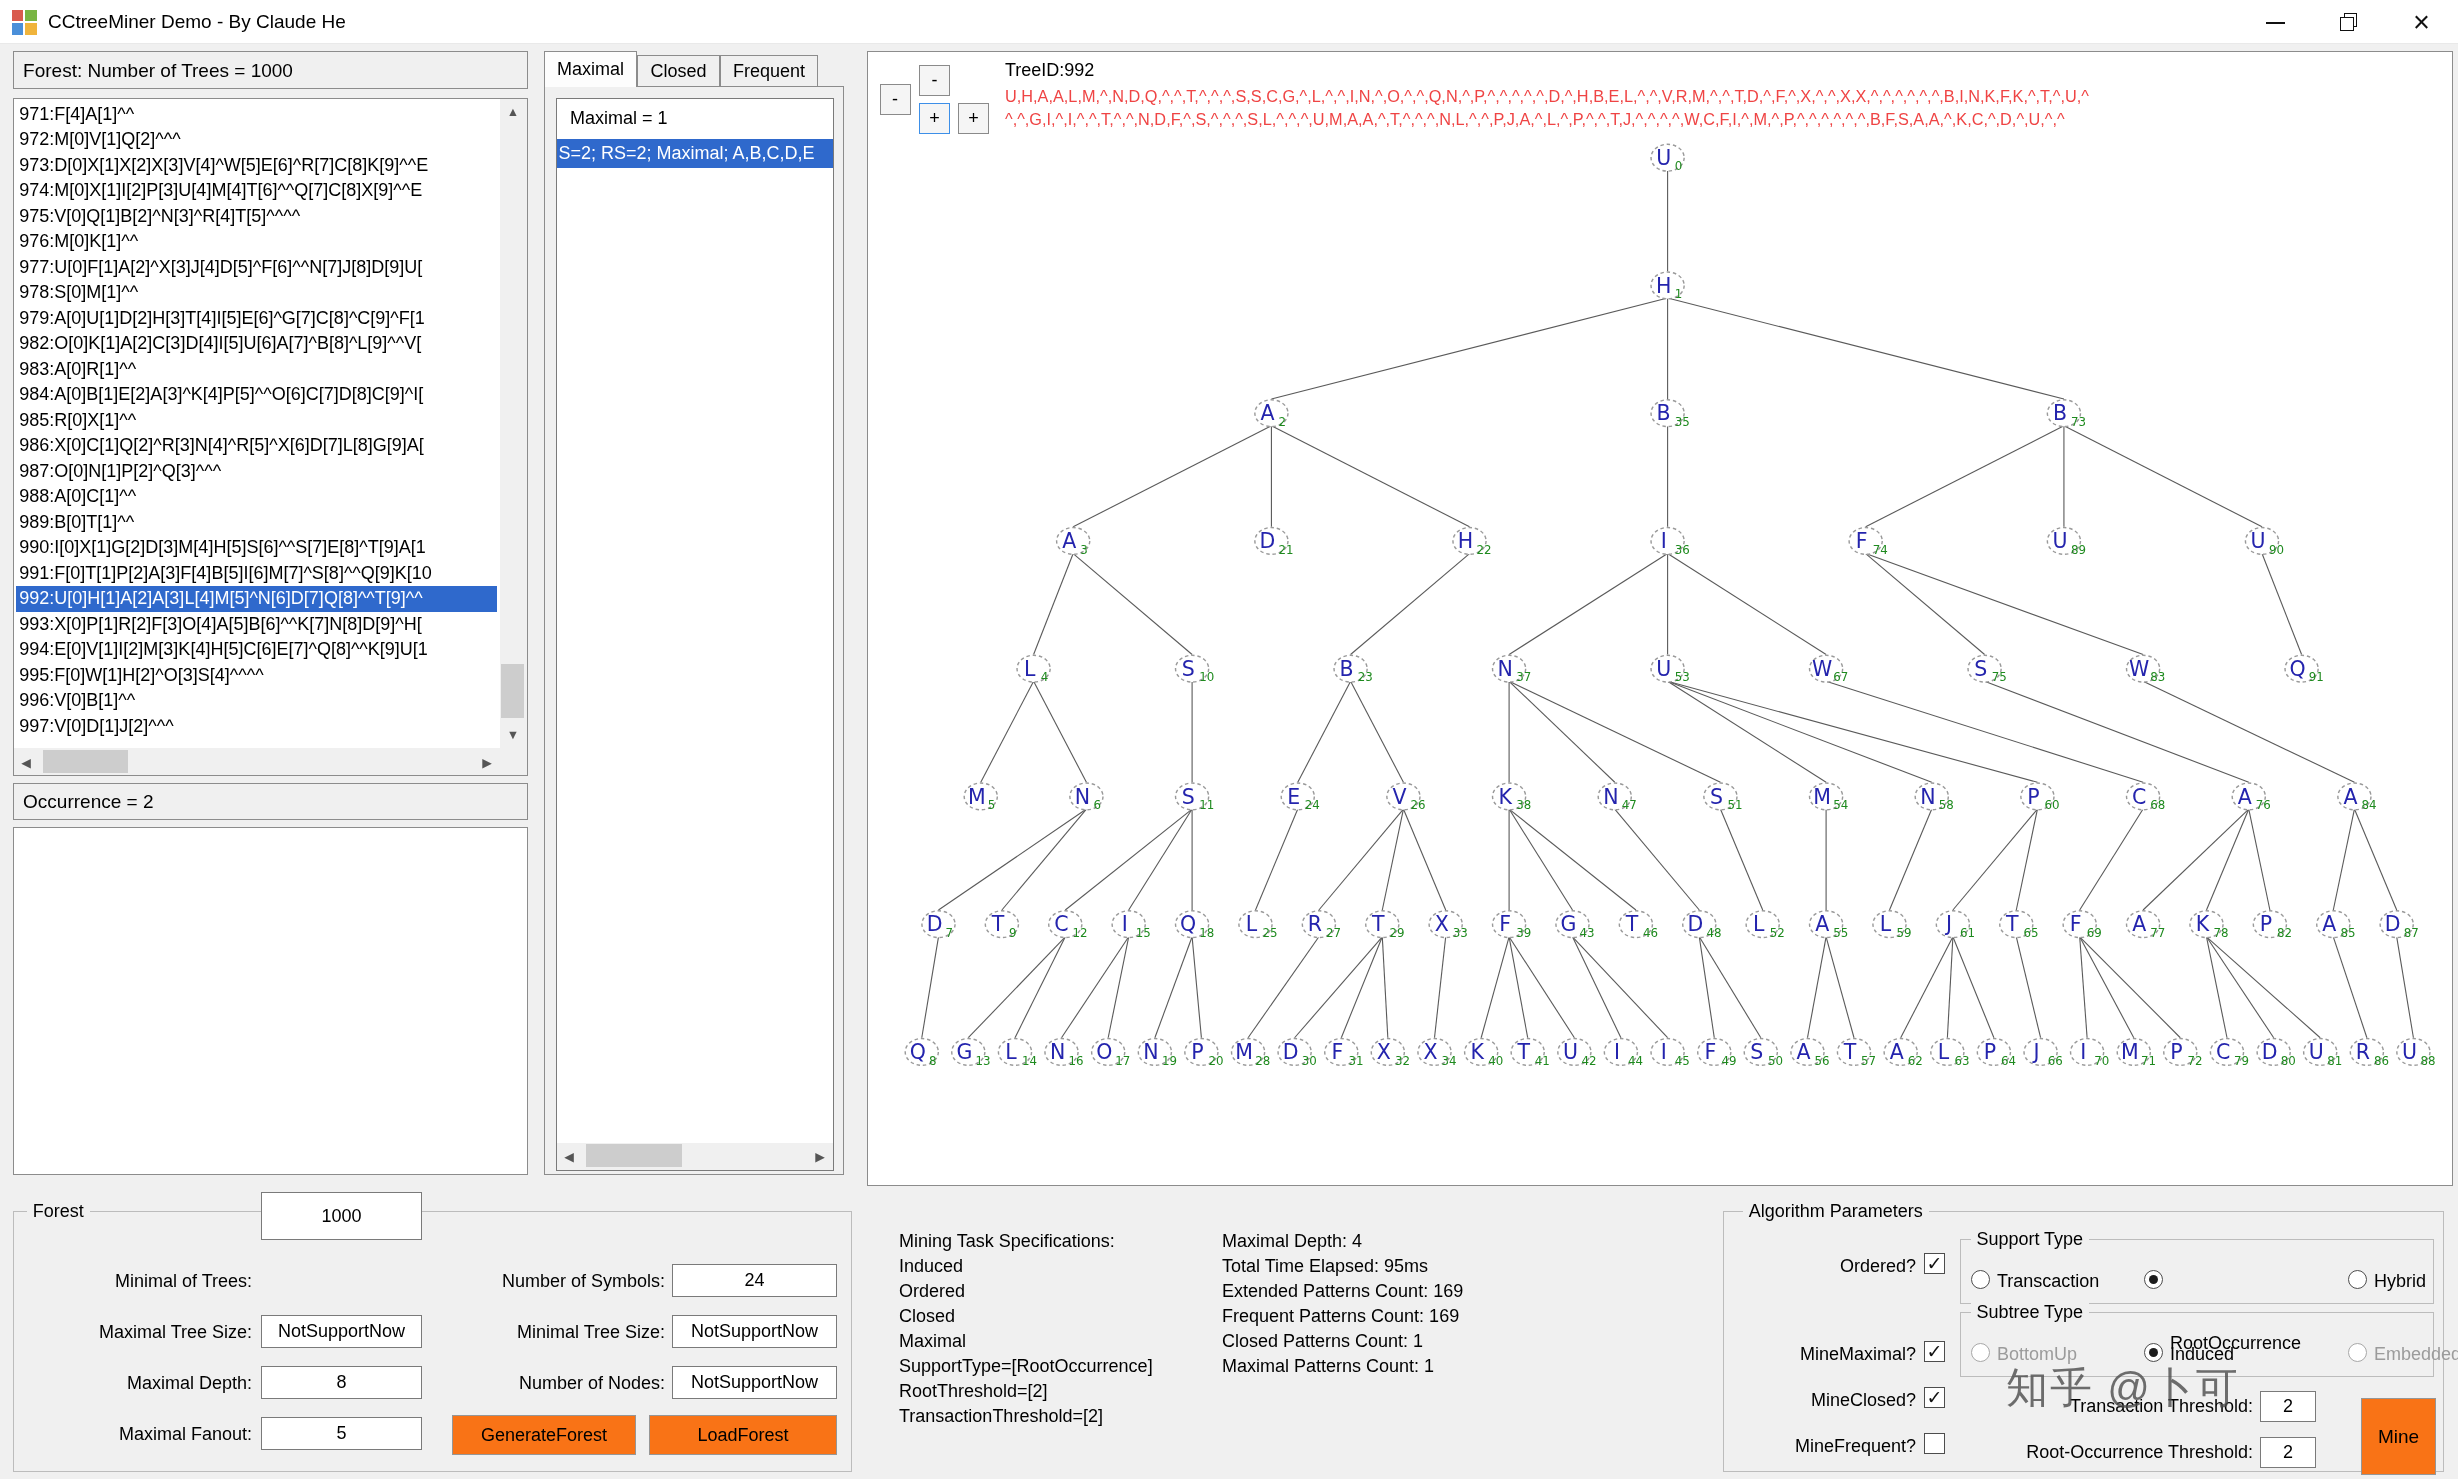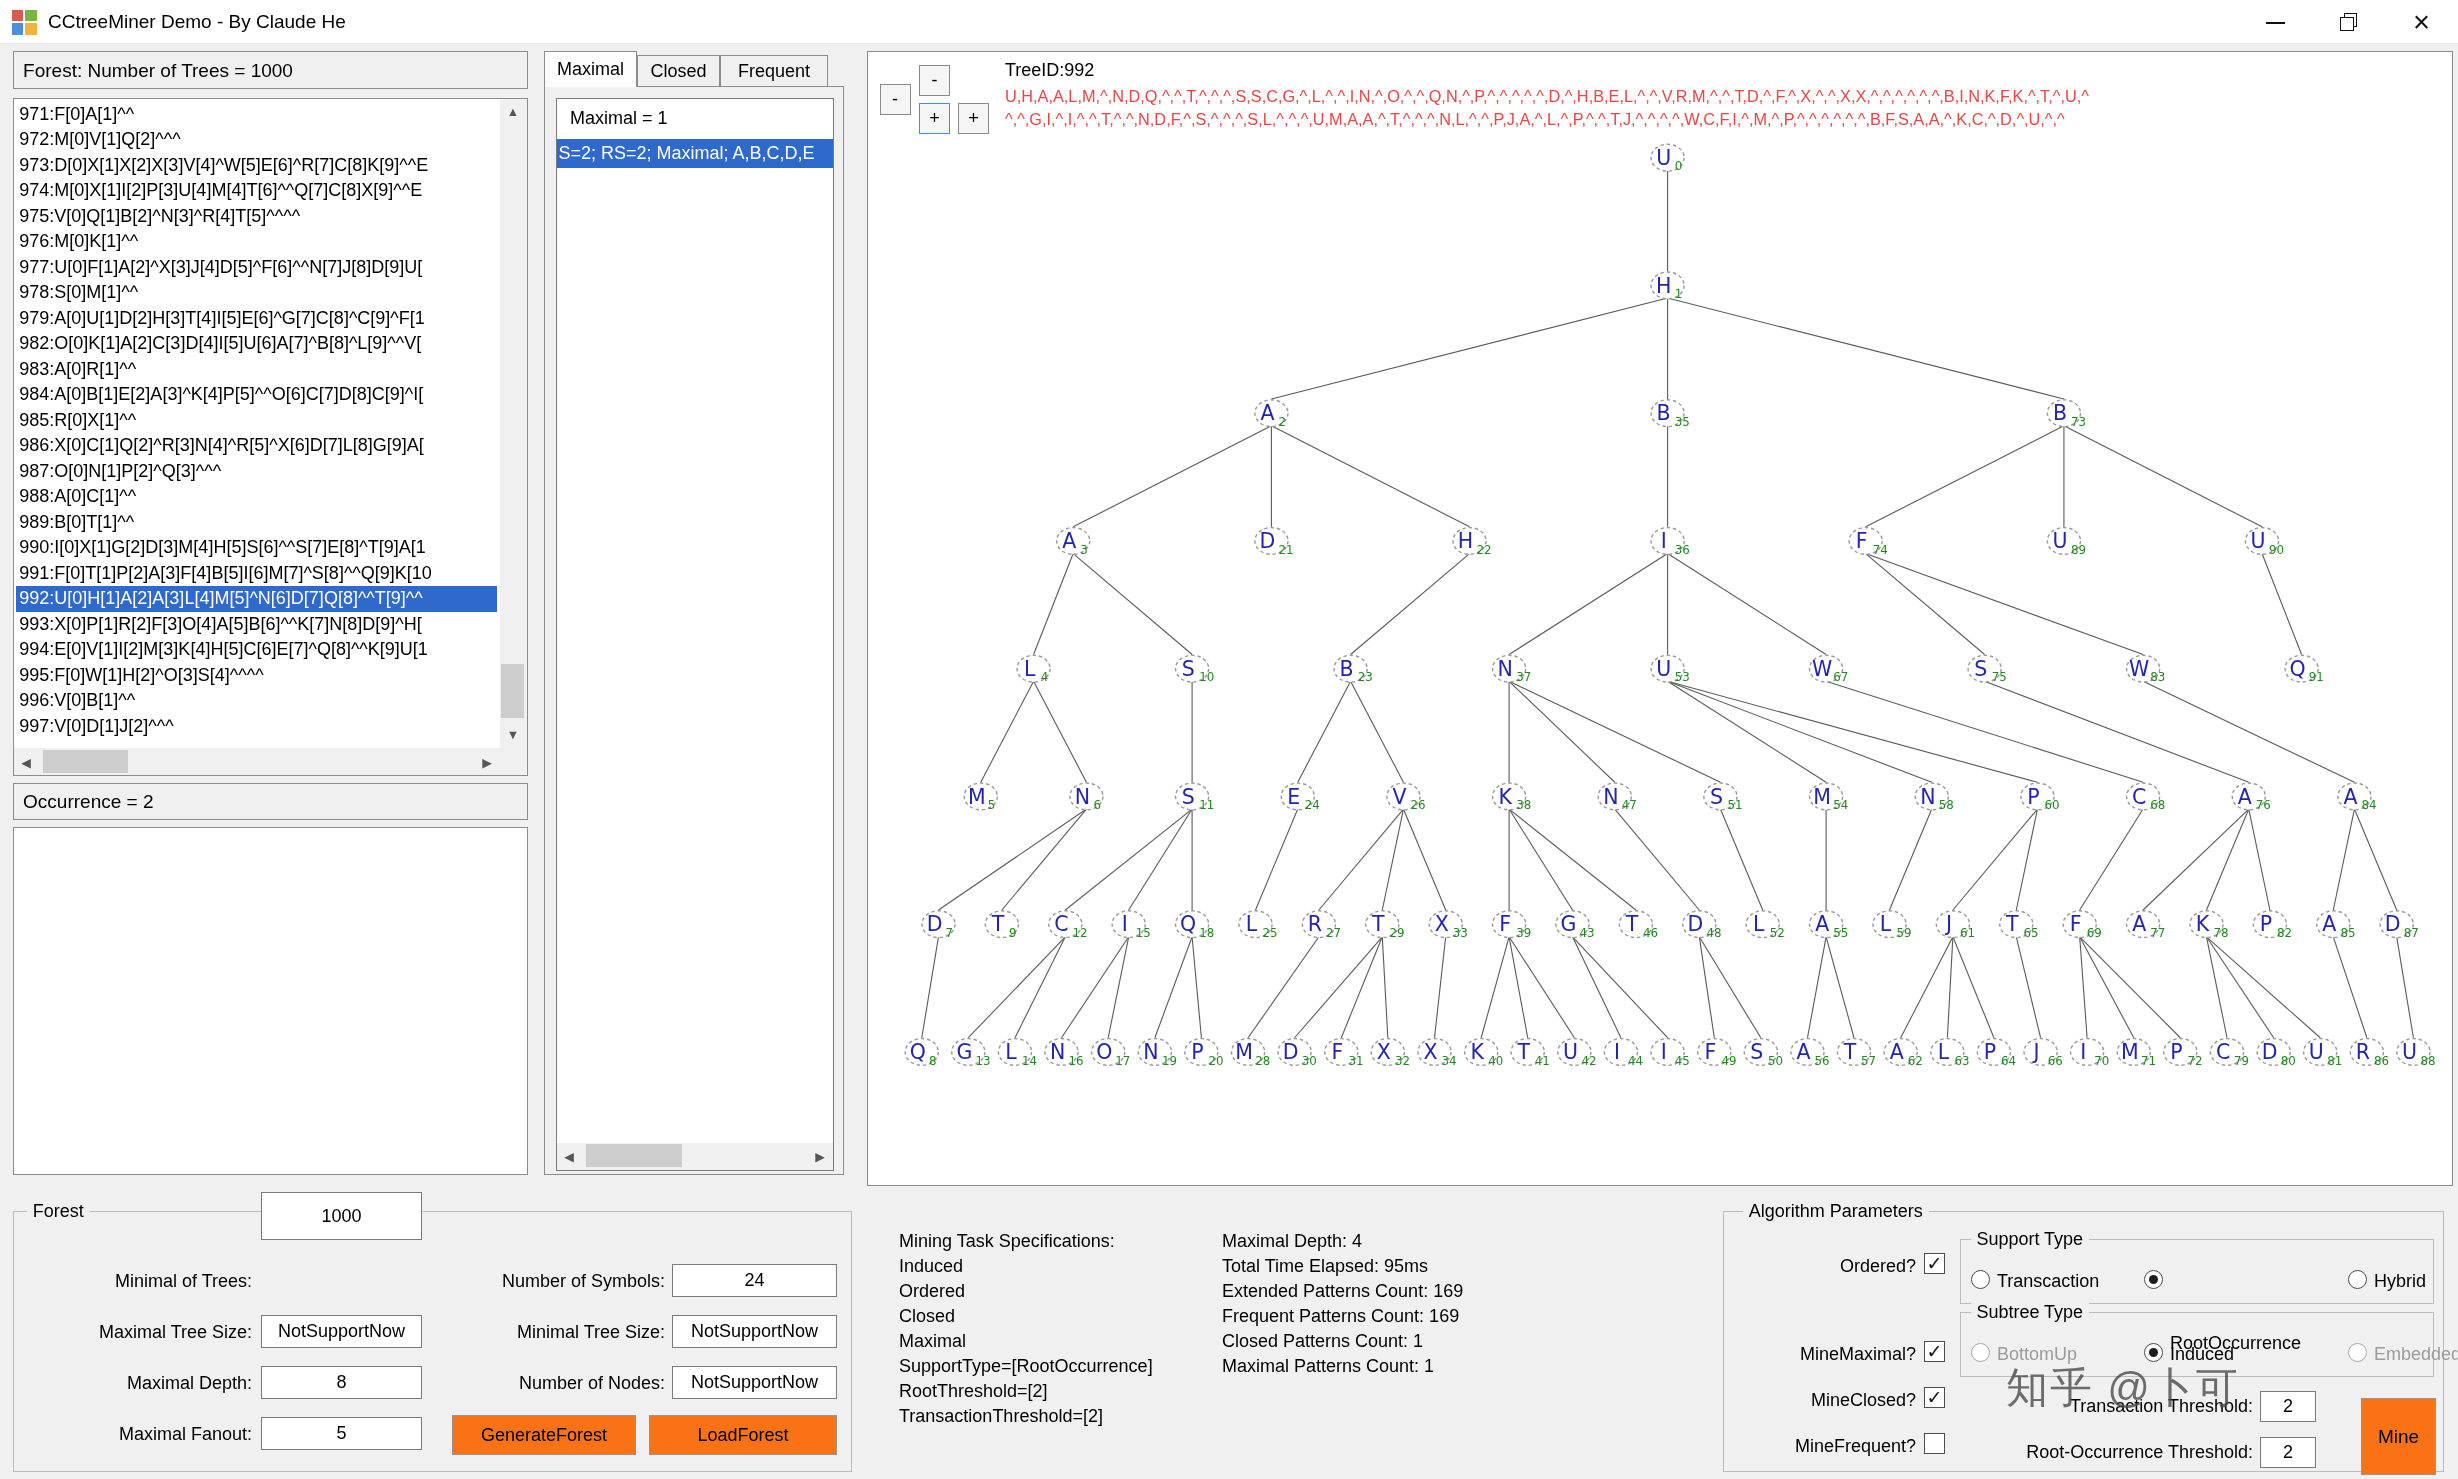--- a/index.html
+++ b/index.html
@@ -72,21 +72,21 @@
     <div class="win-btn" style="left:2312px;">
         <span class="restore-glyph"></span>
       </div>
     <div class="win-btn" style="left:2385px;font-size:29px;"><span>×</span></div>
   </div>
 
   <div class="hdr-box" style="left:12.5px;top:51px;width:515px;height:38px;line-height:37px;">Forest: Number of Trees = 1000</div>
 
   <div class="listbox" style="left:12.5px;top:98px;width:515px;height:678px;">
     <div class="list-rows" id="forest-list">
-        <div class="list-row">971:F[0]A[1]^^</div>
+        <div class="list-row">971:F[4]A[1]^^</div>
         <div class="list-row">972:M[0]V[1]Q[2]^^^</div>
         <div class="list-row">973:D[0]X[1]X[2]X[3]V[4]^W[5]E[6]^R[7]C[8]K[9]^^E</div>
         <div class="list-row">974:M[0]X[1]I[2]P[3]U[4]M[4]T[6]^^Q[7]C[8]X[9]^^E</div>
         <div class="list-row">975:V[0]Q[1]B[2]^N[3]^R[4]T[5]^^^^</div>
         <div class="list-row">976:M[0]K[1]^^</div>
         <div class="list-row">977:U[0]F[1]A[2]^X[3]J[4]D[5]^F[6]^^N[7]J[8]D[9]U[</div>
         <div class="list-row">978:S[0]M[1]^^</div>
         <div class="list-row">979:A[0]U[1]D[2]H[3]T[4]I[5]E[6]^G[7]C[8]^C[9]^F[1</div>
         <div class="list-row">982:O[0]K[1]A[2]C[3]D[4]I[5]U[6]A[7]^B[8]^L[9]^^V[</div>
         <div class="list-row">983:A[0]R[1]^^</div>
@@ -118,21 +118,21 @@
       <div class="sb-arrow" style="right:7.7px;top:6.7px;">▶</div>
     </div>
     <div class="sb" style="right:0;bottom:0;width:27px;height:27px;"></div>
   </div>
 
   <div class="hdr-box" style="left:12.5px;top:783px;width:515px;height:37px;line-height:35px;">Occurrence = 2</div>
   <div class="listbox" style="left:12.5px;top:827px;width:515px;height:348px;"></div>
 
   <div class="tab active" style="left:544px;top:51px;width:93px;height:36px;line-height:35px;">Maximal</div>
   <div class="tab" style="left:637px;top:55px;width:83px;height:32px;line-height:30px;">Closed</div>
-  <div class="tab" style="left:720px;top:55px;width:108px;height:32px;line-height:30px;">Frequent</div>
+  <div class="tab" style="left:720px;top:55px;width:98px;height:32px;line-height:30px;">Frequent</div>
 
   <div class="tab-page">
     <div class="listbox" style="left:10.6px;top:10.6px;width:278px;height:1073px;border-color:#7a7a7a;">
       <div style="padding:9.6px 0 0 13.4px;font-size:18px;">Maximal = 1</div>
       <div style="position:absolute;left:0;top:40px;width:100%;height:29px;line-height:29px;background:#2f69cc;color:#fff;font-size:18px;padding-left:1.9px;white-space:nowrap;overflow:hidden;">S=2; RS=2; Maximal; A,B,C,D,E</div>
       <div class="sb" style="left:0;bottom:0;right:0;height:27px;">
         <div class="sb-arrow" style="left:7.7px;top:6.7px;">◀</div>
         <div class="sb-thumb" style="left:29px;top:1.9px;width:96px;height:23px;"></div>
         <div class="sb-arrow" style="right:7.7px;top:6.7px;">▶</div>
       </div>

